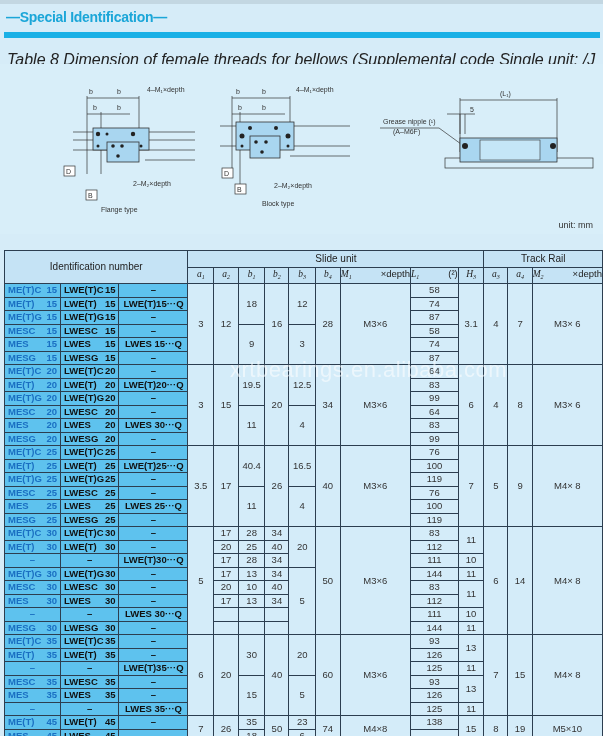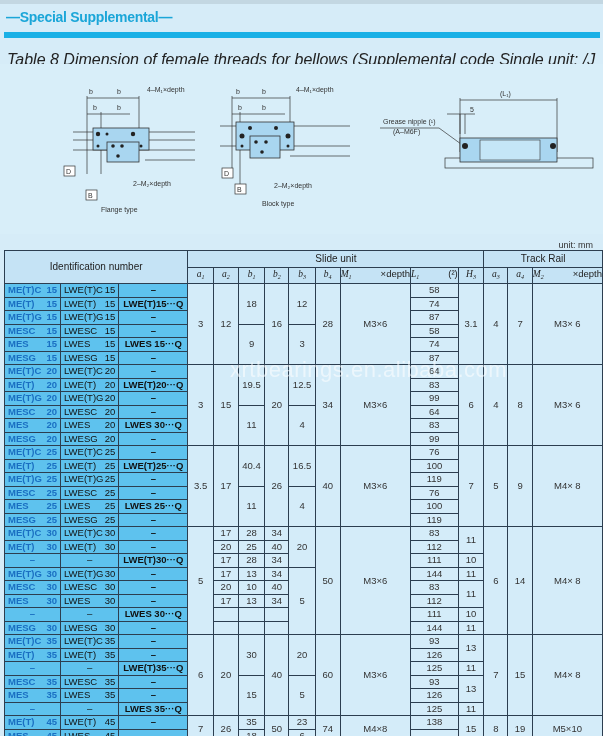--- a/index.html
+++ b/index.html
@@ -18,53 +18,53 @@
   }
   .heading-bar { position:absolute; left:4px; top:32px; width:596px; height:6px; background:#1ab0e6; }
   .caption {
     position:absolute; left:7px; top:51px;
     font-style:italic; font-size:16px; color:#222;
   }
   .diagram-area { position:absolute; left:0; top:64px; width:603px; height:170px; background:#d8eef9; }
   svg.diag { position:absolute; }
   .diag-label { font-size:7px; fill:#333; font-family:"Liberation Sans", sans-serif; }
   .unit {
-    position:absolute; right:10px; top:240px; font-size:9px; color:#333;
+    position:absolute; right:10px; top:220px; font-size:9px; color:#333;
   }
   table.spec {
     position:absolute; left:4px; top:250px;
     border-collapse:collapse; table-layout:fixed;
     font-size:9.5px;
   }
   table.spec td, table.spec th {
     border:1px solid #2c3e50; padding:0; height:12.5px; line-height:12px;
     text-align:center; vertical-align:middle; font-weight:normal;
     overflow:hidden; white-space:nowrap;
   }
   table.spec th { background:#c5e3f5; color:#222; }
   table.spec th.group { height:16px; font-size:10px; }
   table.spec th.sym { font-family:"Liberation Serif", serif; font-style:italic; font-size:9.5px; height:15px; }
   table.spec th.sym .n { font-family:"Liberation Sans", sans-serif; font-style:normal;margin-left:29px; }
   table.spec td { background:#d4ecf9; color:#333; }
   table.spec td.idA { background:#5ec2ee; color:#1a6fc2; text-align:left; padding-left:3px; font-weight:bold; }
-  table.spec td.idB { background:#5ec2ee; color:#111; text-align:left; padding-left:3px; font-weight:normal;margin-top:40px; }
+  table.spec td.idB { background:#5ec2ee; color:#111; text-align:left; padding-left:3px; font-weight:bold;margin-top:40px; }
   table.spec td.idC { background:#5ec2ee; color:#111; font-weight:bold; }
   table.spec td.idA .num, table.spec td.idB .num { float:right; padding-right:3px; }
   sub { font-size:6px; vertical-align:-2px; }
   .watermark {
     position:absolute; left:230px; top:357px; font-size:22px; color:rgba(255,255,255,0.55);
     letter-spacing:0.5px; pointer-events:none;
   }
 </style>
 </head>
 <body>
 
 <div class="topband"></div>
 <div class="heading">
-  <span>—</span><span>Special Supplemental</span><span>—</span>
+  <span>—</span><span>Special Identification</span><span>—</span>
 </div>
 <div class="heading-bar"></div>
 <div class="caption">Table 8  Dimension of female threads for bellows (Supplemental code  Single unit: /J    Assembled set: /J  /JJ)</div>
 
 <div class="diagram-area">
 
   <svg class="diag" style="left:55px;top:20px" width="140" height="130" viewBox="0 0 140 130">
     <g stroke="#333" stroke-width="0.7" fill="none">
       <line x1="32" y1="12" x2="32" y2="90"></line>
         <line x1="46" y1="28" x2="46" y2="90"></line>

